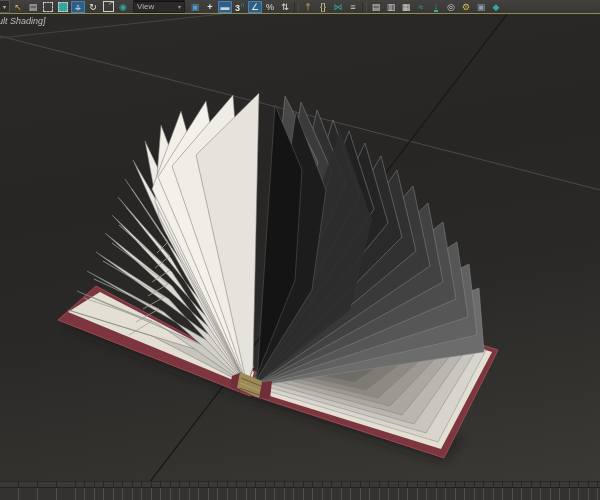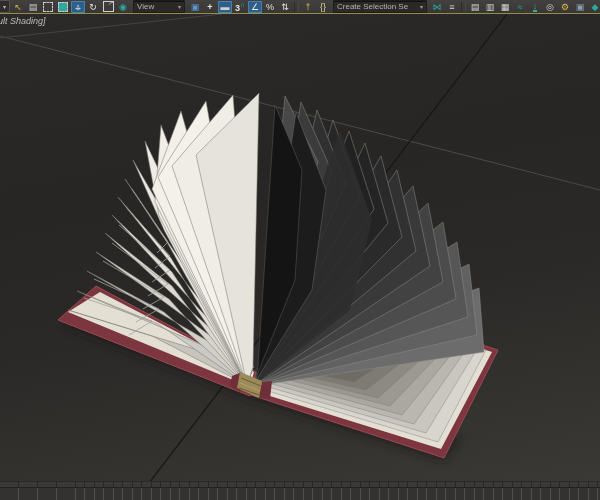--- a/index.html
+++ b/index.html
@@ -113,24 +113,20 @@
       <span class="tb-item">
         <span class="glyph" style="color: rgb(224, 224, 222);">⇅</span>
       </span>
       <span class="tb-sep"></span>
       <span class="tb-item">
         <span class="glyph" style="color: rgb(216, 184, 74);">†</span>
       </span>
       <span class="tb-item">
         <span class="glyph" style="color: rgb(224, 216, 144);">{}</span>
       </span>
-      <span class="tb-dropdown" style="width: 86px;">
-        <span>Create Selection Se</span>
-        <span class="arr">▾</span>
-      </span>
       <span class="tb-item">
         <span class="glyph" style="color: rgb(47, 168, 160);">⋈</span>
       </span>
       <span class="tb-item">
         <span class="glyph" style="color: rgb(216, 216, 214);">≡</span>
       </span>
       <span class="tb-sep"></span>
       <span class="tb-item">
         <span class="glyph" style="color: rgb(216, 216, 214);">▤</span>
       </span>

